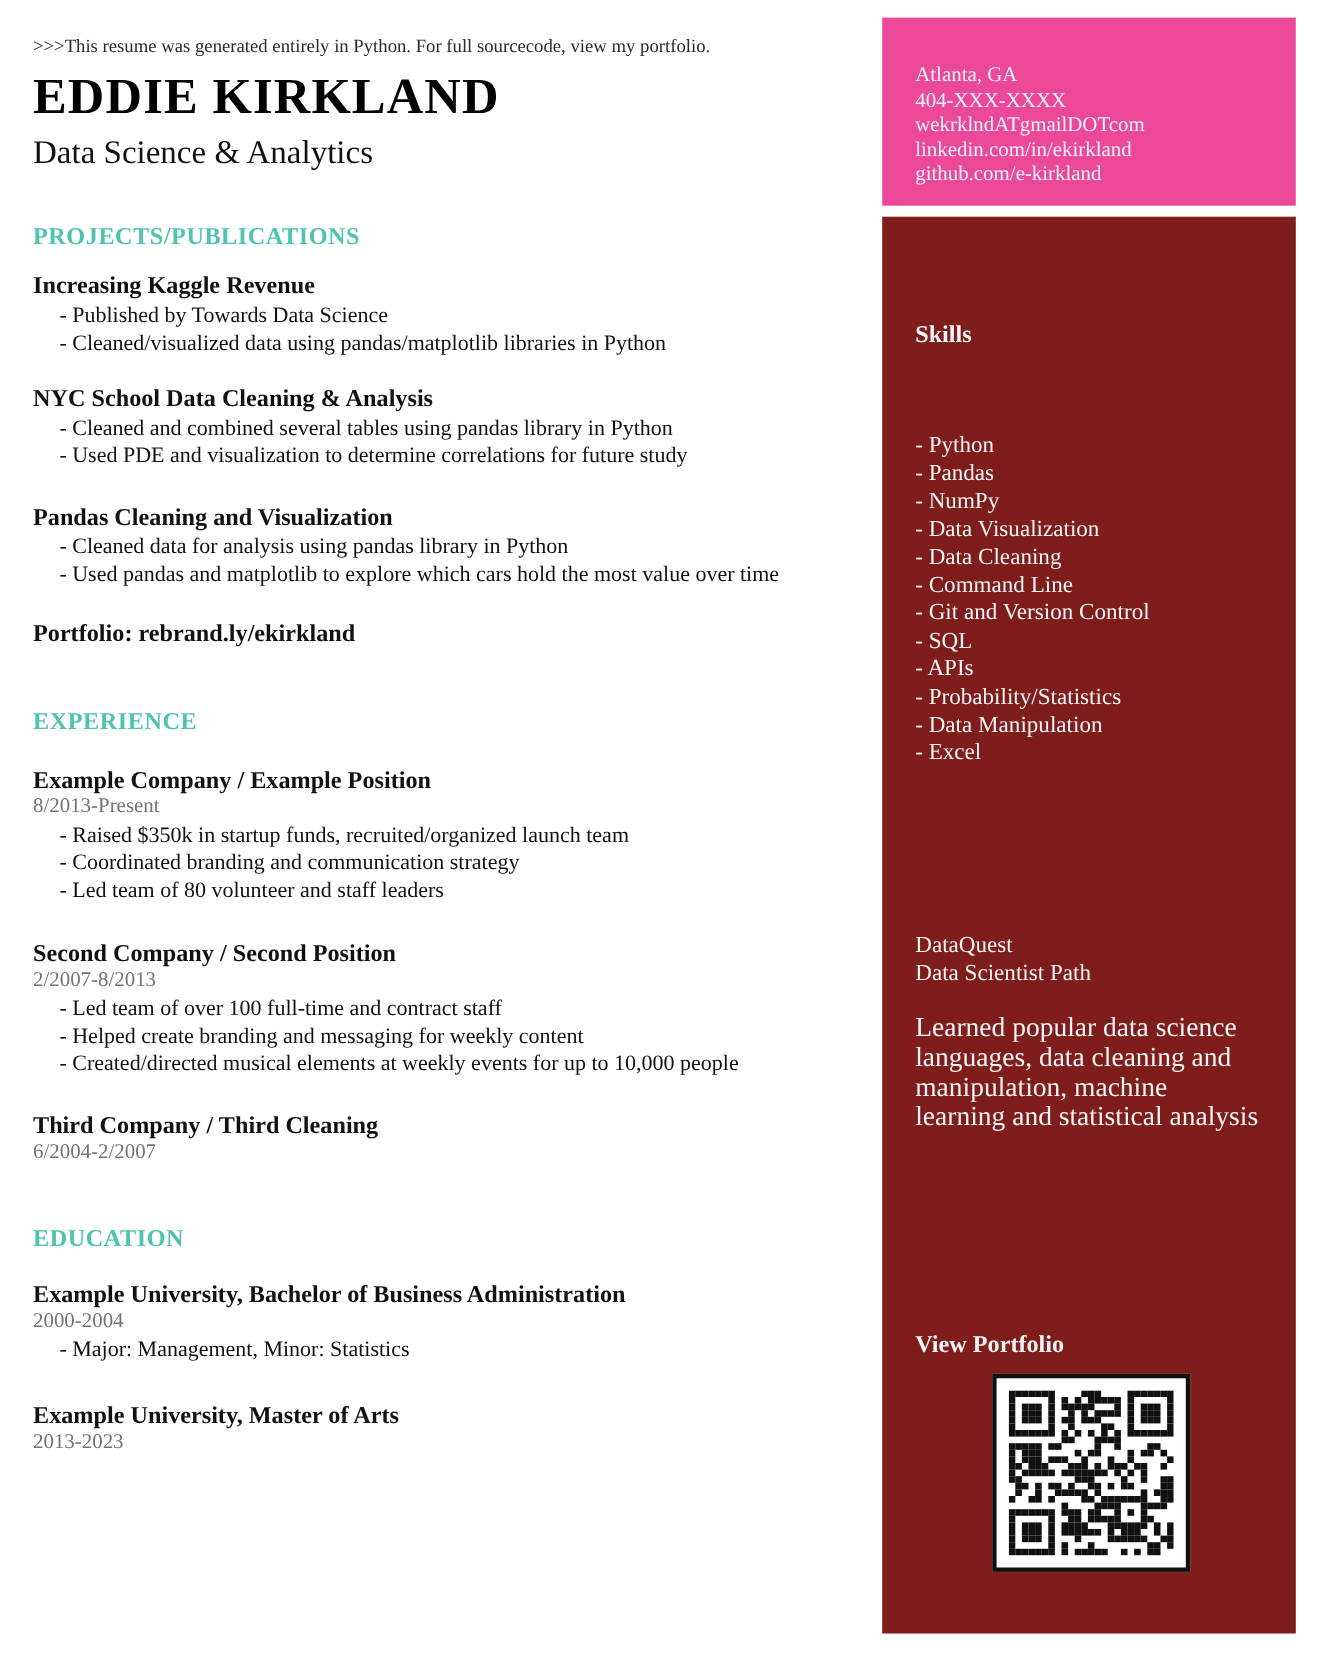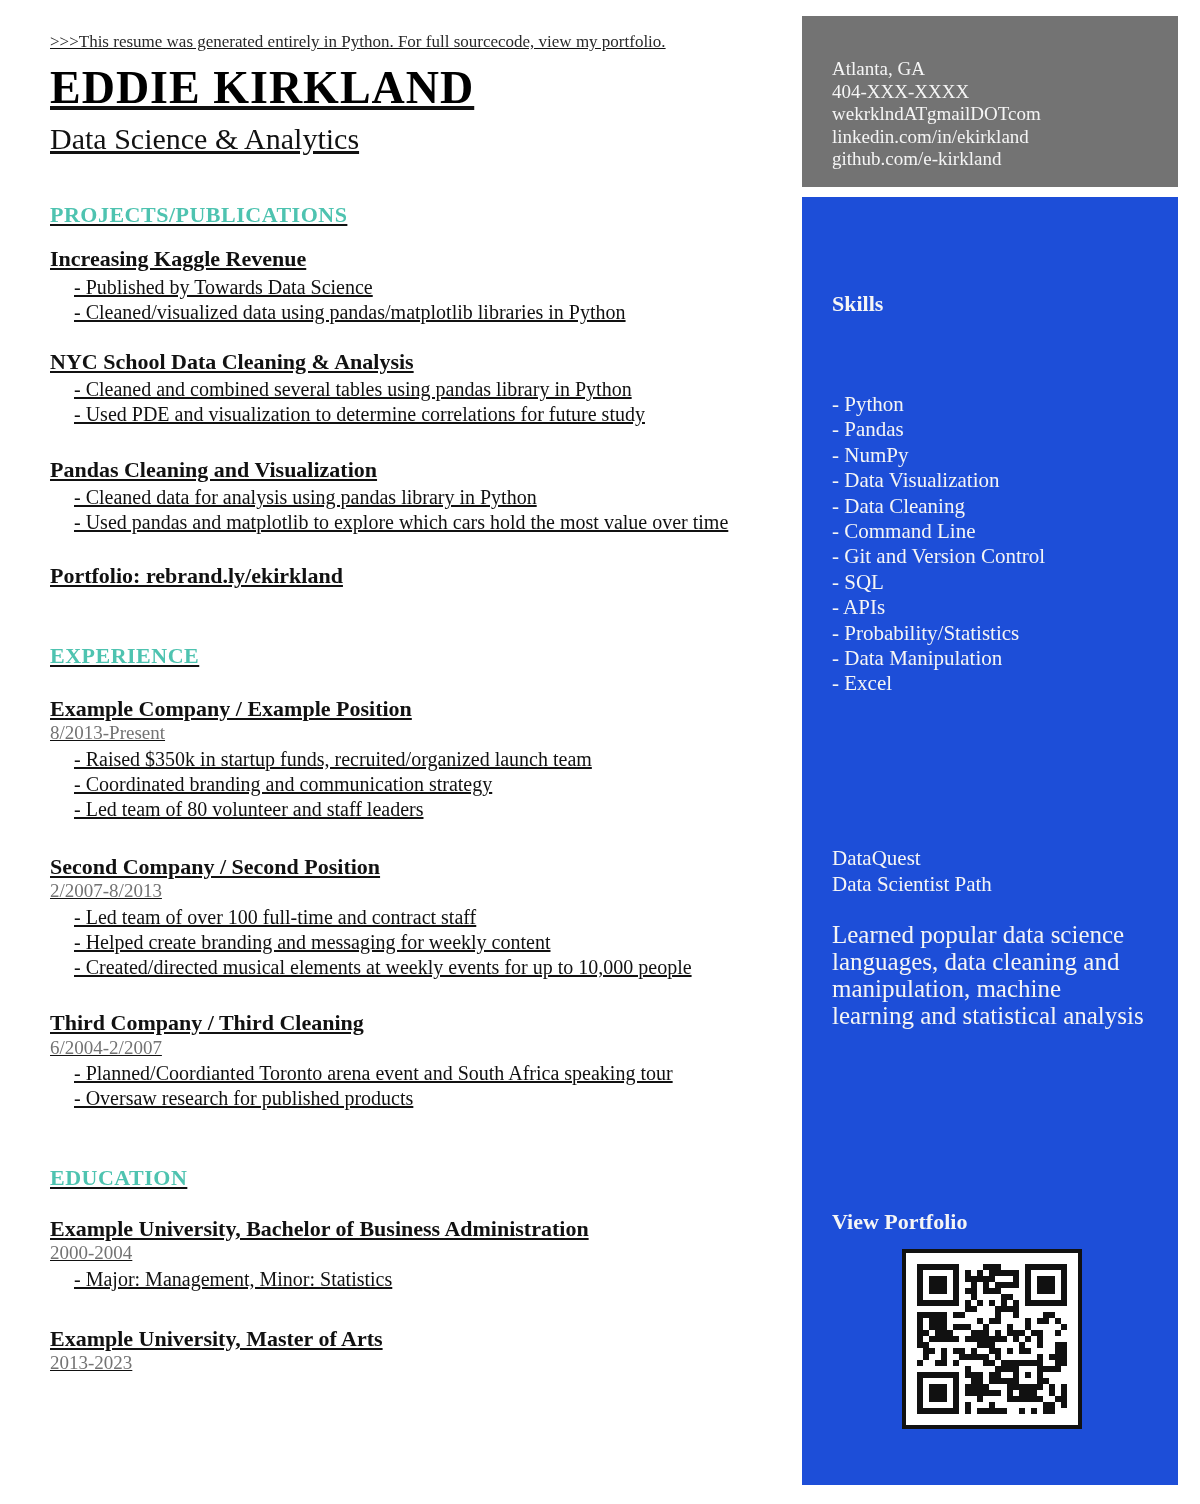--- a/index.html
+++ b/index.html
@@ -5,41 +5,41 @@
   * { margin: 0; padding: 0; box-sizing: border-box; }
   html, body { width: 1200px; }
   body {
     height: 1504px;
     position: relative;
     background: #ffffff;
     font-family: "Liberation Serif", serif;
     color: #111111;
     overflow: hidden;
   }
-  .main { position: absolute; left: 50px; top: 0; width: 760px; text-decoration: underline; }
+  .main { position: absolute; left: 30px; top: 0; width: 760px; }
   .note { margin-top: 32px; font-size: 17px; color: #2a2a2a; }
   .name { margin-top: 10px; font-size: 46px; font-weight: 700; letter-spacing: 1px; color: #000; line-height: 1.15; }
   .subtitle { margin-top: 6px; font-size: 30px; line-height: 1.2; }
   .sec { font-size: 22px; font-weight: 700; color: #4ec3b0; letter-spacing: 0.5px; line-height: 1.2; }
   .sec-projects { margin-top: 45px; }
   .sec-experience { margin-top: 54px; }
   .sec-education { margin-top: 54px; }
   .etitle { font-size: 22px; font-weight: 700; line-height: 1.2; }
   .mt18 { margin-top: 18px; } .mt24 { margin-top: 24px; } .mt26 { margin-top: 26px; } .mt30 { margin-top: 30px; } .mt32 { margin-top: 32px; } .mt34 { margin-top: 34px; }
   .dates { font-size: 19px; color: #737373; line-height: 1.2; }
   .bullets { margin-left: 24px; margin-top: 2px; font-size: 20px; line-height: 25px; }
   .portfolio-line { margin-top: 28px; font-size: 22px; font-weight: 700; }
   .contact-box {
     position: absolute; left: 802px; top: 16px; width: 376px; height: 171px;
-    background: #737373; color: #f5f5f5;
+    background: #ec4899; color: #f5f5f5;
     padding: 42px 24px 0 30px; font-size: 19px; line-height: 22.5px;
   }
   .side-box {
     position: absolute; left: 802px; top: 197px; width: 376px; height: 1288px;
-    background: #1d4ed8; color: #f5f5f5;
+    background: #7f1d1d; color: #f5f5f5;
   }
   .skills-heading { margin: 94px 0 0 30px; font-size: 22px; font-weight: 700; }
   .skills-list { margin: 75px 0 0 30px; font-size: 21px; line-height: 25.4px; }
   .cert-title { margin: 148px 0 0 30px; font-size: 21px; font-weight: 400; line-height: 26px; }
   .cert-desc { margin: 24px 0 0 30px; width: 316px; font-size: 25px; line-height: 27px; }
   .vp-heading { margin: 180px 0 0 30px; font-size: 22px; font-weight: 700; }
   .qr-tile {
     margin: 14px 0 0 100px; width: 180px; height: 180px;
     background: #ffffff; border: 4px solid #111111;
     display: flex; align-items: center; justify-content: center;
@@ -99,24 +99,20 @@
     <div class="bullets">
       <div>- Led team of over 100 full-time and contract staff</div>
       <div>- Helped create branding and messaging for weekly content</div>
       <div>- Created/directed musical elements at weekly events for up to 10,000 people</div>
     </div>
   </div>
 
   <div class="entry">
     <div class="etitle mt30">Third Company / Third Cleaning</div>
     <div class="dates">6/2004-2/2007</div>
-    <div class="bullets">
-      <div>- Planned/Coordianted Toronto arena event and South Africa speaking tour</div>
-      <div>- Oversaw research for published products</div>
-    </div>
   </div>
 
   <h2 class="sec sec-education">EDUCATION</h2>
 
   <div class="entry">
     <div class="etitle mt24">Example University, Bachelor of Business Administration</div>
     <div class="dates">2000-2004</div>
     <div class="bullets">
       <div>- Major: Management, Minor: Statistics</div>
     </div>

